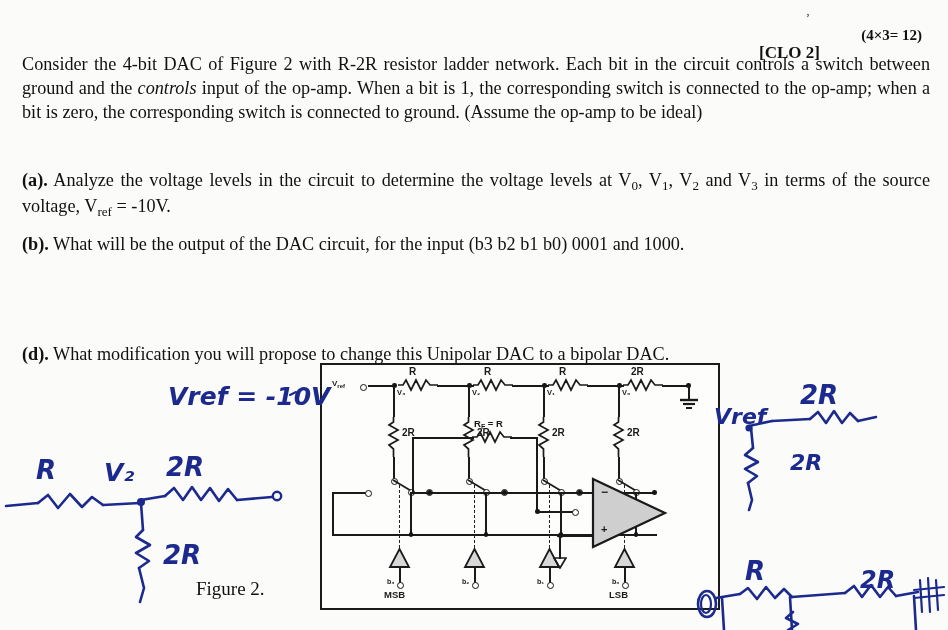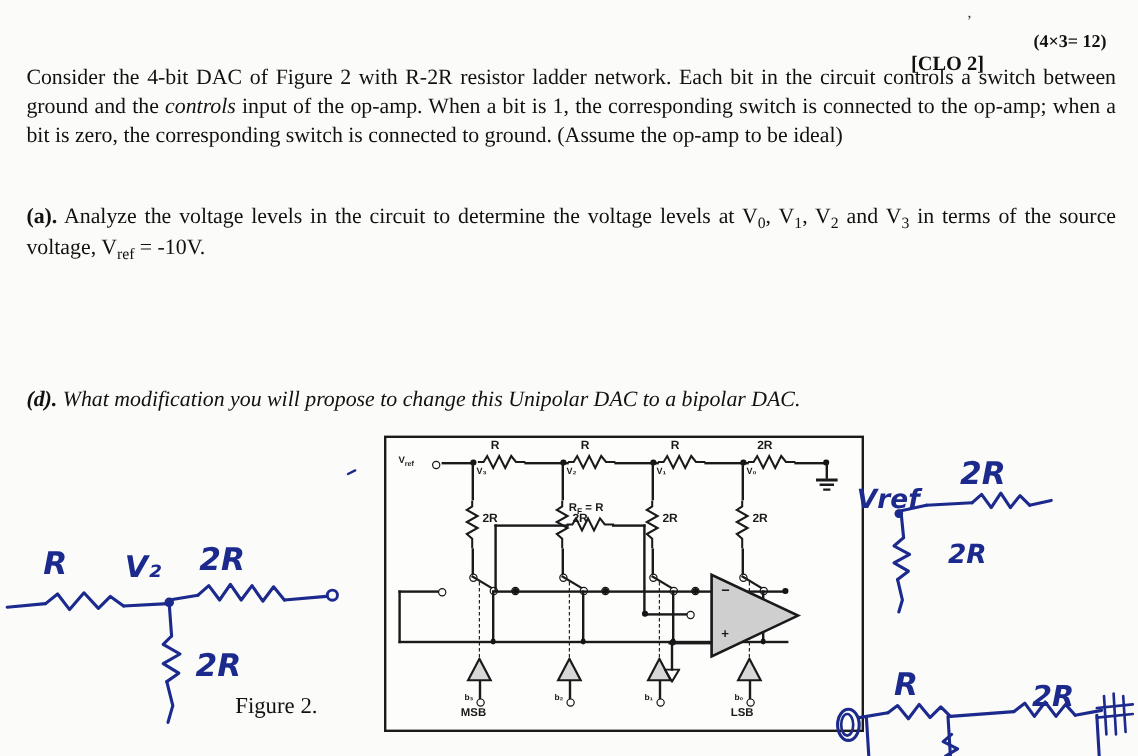--- a/index.html
+++ b/index.html
@@ -38,21 +38,21 @@
 
   
   .part{
     position:absolute;left:22px;width:908px;
     font-size:18.2px;line-height:1.33;text-align:justify;
   }
   .part b{font-weight:bold;}
   #part-a{top:168px;}
   #part-b{top:232px;}
   #part-c{top:270px;}
-  #part-d{top:320px;font-style:italic;}
+  #part-d{top:342px;}
   .sub{font-size:.72em;vertical-align:-0.28em;}
 
   
   .fig-caption{
     position:absolute;left:196px;top:578px;
     font-size:19px;
   }
 
   
   .circuit-box{
@@ -122,20 +122,23 @@
   </div>
 
   <div class="intro">
     <span>Consider the 4-bit DAC of Figure 2 with R-2R resistor ladder network. Each bit in the circuit controls a switch between ground and the </span><i>controls</i><span> input of the op-amp. When a bit is 1, the corresponding switch is connected to the op-amp; when a bit is zero, the corresponding switch is connected to ground. (Assume the op-amp to be ideal)</span>
   </div>
 
   <div class="part" id="part-a">
     <b>(a).</b><span> Analyze the voltage levels in the circuit to determine the voltage levels at V</span><span class="sub">0</span><span>, V</span><span class="sub">1</span><span>, V</span><span class="sub">2</span><span> and V</span><span class="sub">3</span><span> in terms of the source voltage, V</span><span class="sub">ref</span><span> = -10V.</span>
   </div>
 
+  <div class="part" id="part-b">
+    <b>(b).</b><span> What will be the output of the DAC circuit, for the input (b3 b2 b1 b0) 0001 and 1000.</span>
+  </div>
 
 
   <div class="part" id="part-d">
     <b>(d).</b><span> What modification you will propose to change this Unipolar DAC to a bipolar DAC.</span>
   </div>
 
   <div class="fig-caption">Figure 2.</div>
 
   <div class="circuit-box">
 
@@ -419,20 +422,21 @@
         <path d="M 914 596 L 916 630"></path>
 
         <path d="M 793 612 L 786 618 L 798 624 L 788 630"></path>
 
         <ellipse cx="707" cy="604" rx="9" ry="13" fill="none" stroke="#1b2a8c" stroke-width="2.6"></ellipse>
         <ellipse cx="706" cy="604" rx="5" ry="9" fill="none" stroke="#1b2a8c" stroke-width="2.2"></ellipse>
       </g>
     </svg>
   </div>
 
+  <div class="hw-text" style="left:168px;top:382px;font-size:25px;">Vref = -10V</div>
   <div class="hw-text" style="left:36px;top:455px;font-size:26px;">R</div>
   <div class="hw-text" style="left:104px;top:458px;font-size:25px;">V₂</div>
   <div class="hw-text" style="left:166px;top:452px;font-size:26px;">2R</div>
   <div class="hw-text" style="left:163px;top:540px;font-size:26px;">2R</div>
 
   <div class="hw-text" style="left:714px;top:404px;font-size:22px;">Vref</div>
   <div class="hw-text" style="left:800px;top:380px;font-size:26px;">2R</div>
   <div class="hw-text" style="left:790px;top:450px;font-size:22px;">2R</div>
   <div class="hw-text" style="left:745px;top:556px;font-size:26px;">R</div>
   <div class="hw-text" style="left:860px;top:566px;font-size:24px;">2R</div>

